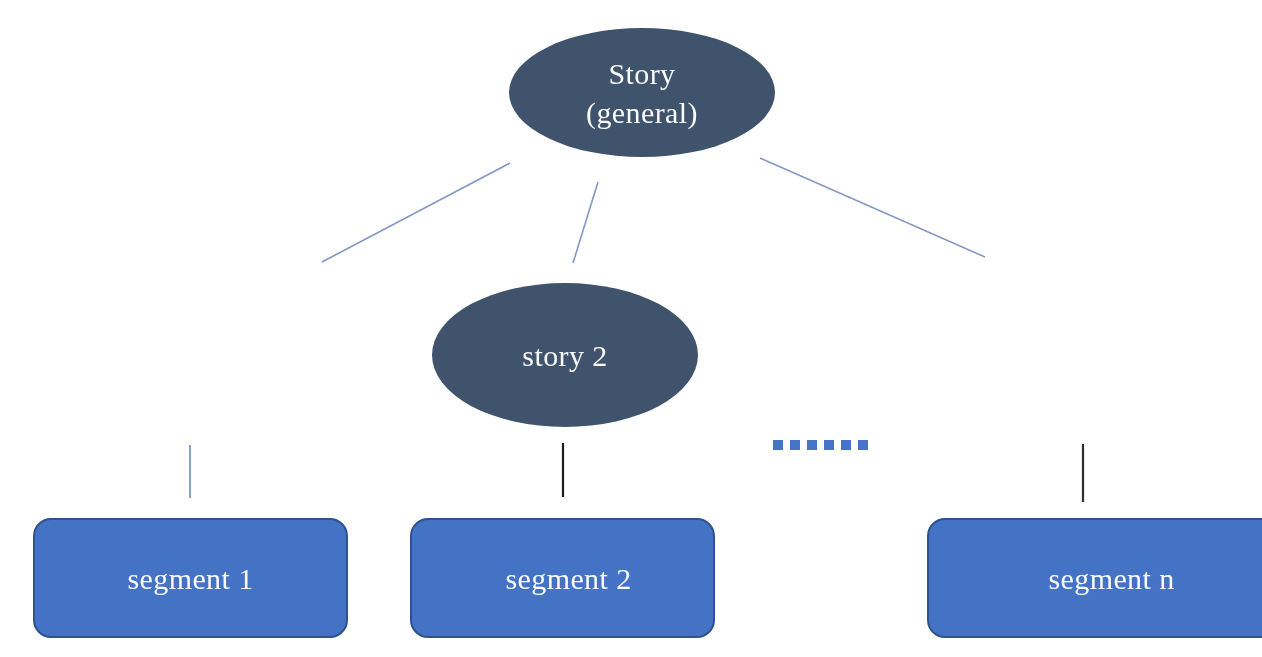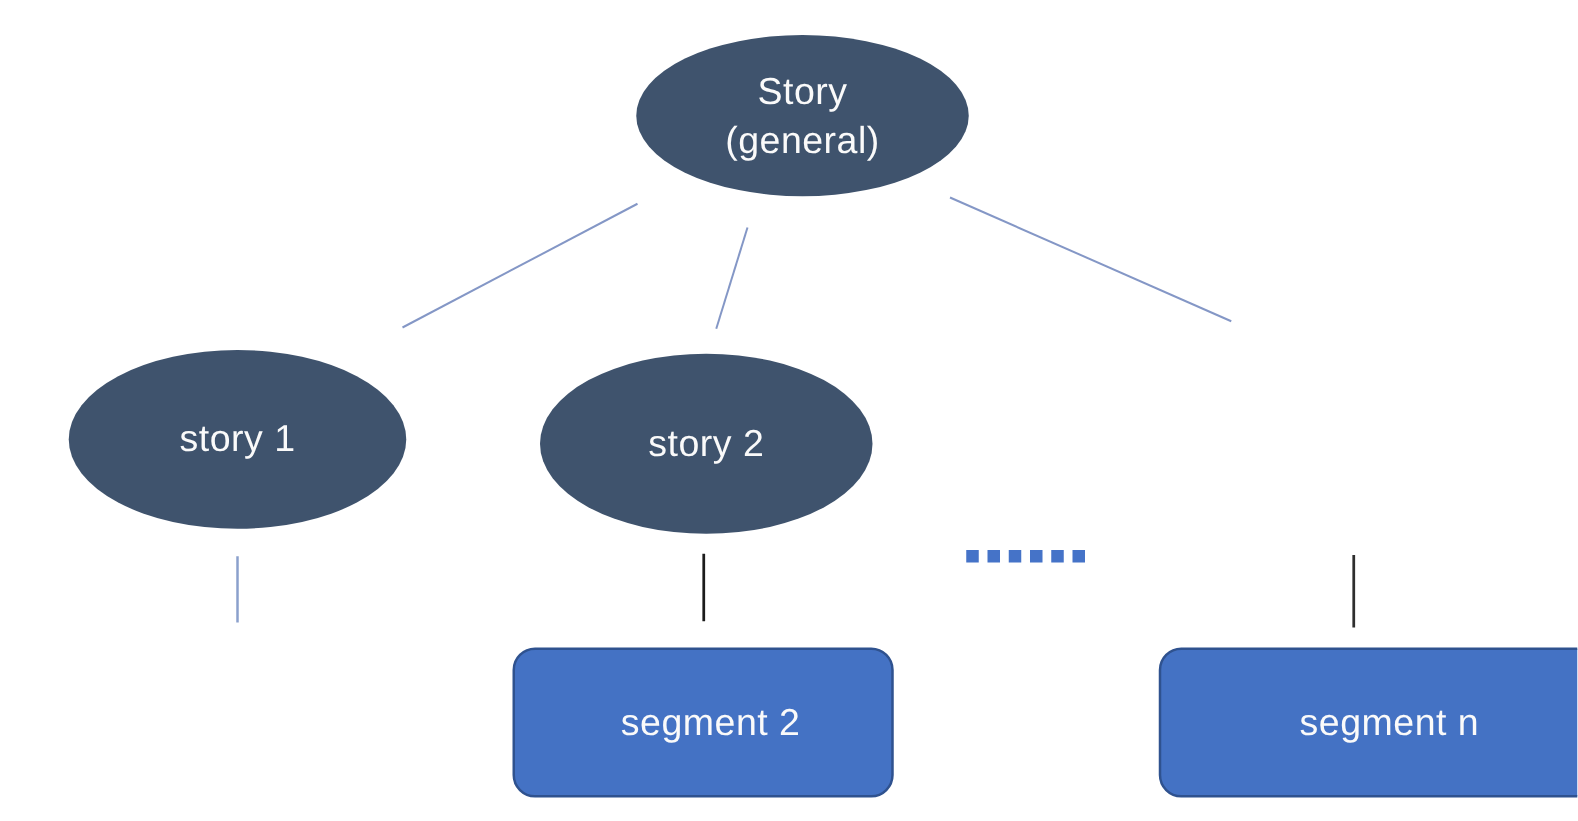--- a/index.html
+++ b/index.html
@@ -2,21 +2,21 @@
 <html><head>
 <meta charset="utf-8">
 <style>
   html, body { margin: 0; padding: 0; background: #ffffff; }
   .canvas {
     position: relative;
     width: 1262px;
     height: 657px;
     background: #ffffff;
     overflow: hidden;
-    font-family: Liberation Sans, sans-serif;
+    font-family: Liberation Serif, serif;
   }
   .edges-layer {
     position: absolute;
     left: 0; top: 0;
     width: 1262px; height: 657px;
     pointer-events: none;
   }
   .node {
     position: absolute;
     display: flex;
@@ -73,38 +73,38 @@
     <line x1="190" y1="445" x2="190" y2="498" stroke="#8ba0cc" stroke-width="2"></line>
     <line x1="563" y1="443" x2="563" y2="497" stroke="#1c1c1c" stroke-width="2.2"></line>
     <line x1="1083" y1="444" x2="1083" y2="502" stroke="#2e2e2e" stroke-width="2.2"></line>
   </svg>
 
   <div class="node ellipse n-root">
     <span class="label">Story
 (general)</span>
   </div>
 
-  <div class="node ellipse n-story1">
-    <span class="label">story 1</span>
-  </div>
 
   <div class="node ellipse n-story2">
     <span class="label">story 2</span>
   </div>
 
 
   <div class="dots">
       <span class="dot"></span>
       <span class="dot"></span>
       <span class="dot"></span>
       <span class="dot"></span>
       <span class="dot"></span>
       <span class="dot"></span>
     </div>
 
+  <div class="node segment n-segment1">
+    <span class="label">segment 1</span>
+  </div>
 
   <div class="node segment n-segment2">
     <span class="label">segment 2</span>
   </div>
 
   <div class="node segment n-segmentn">
     <span class="label">segment n</span>
   </div>
 
 </div>

